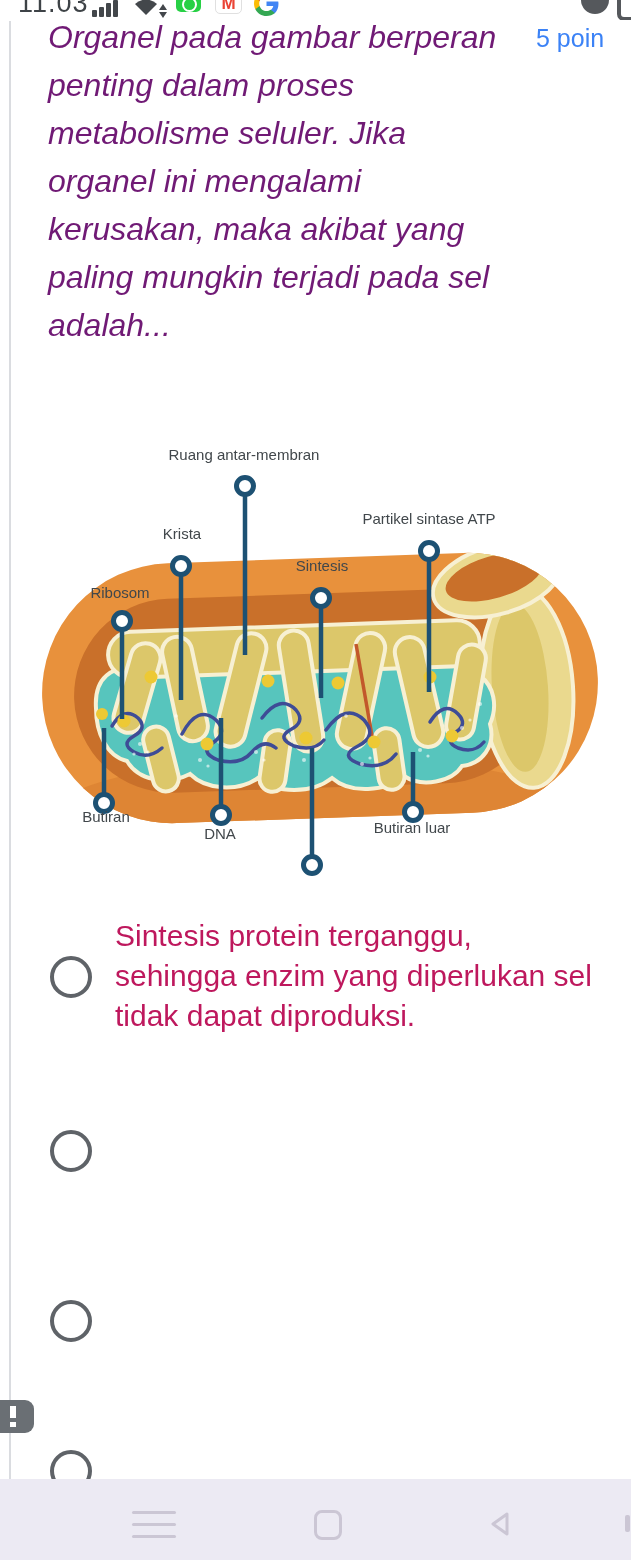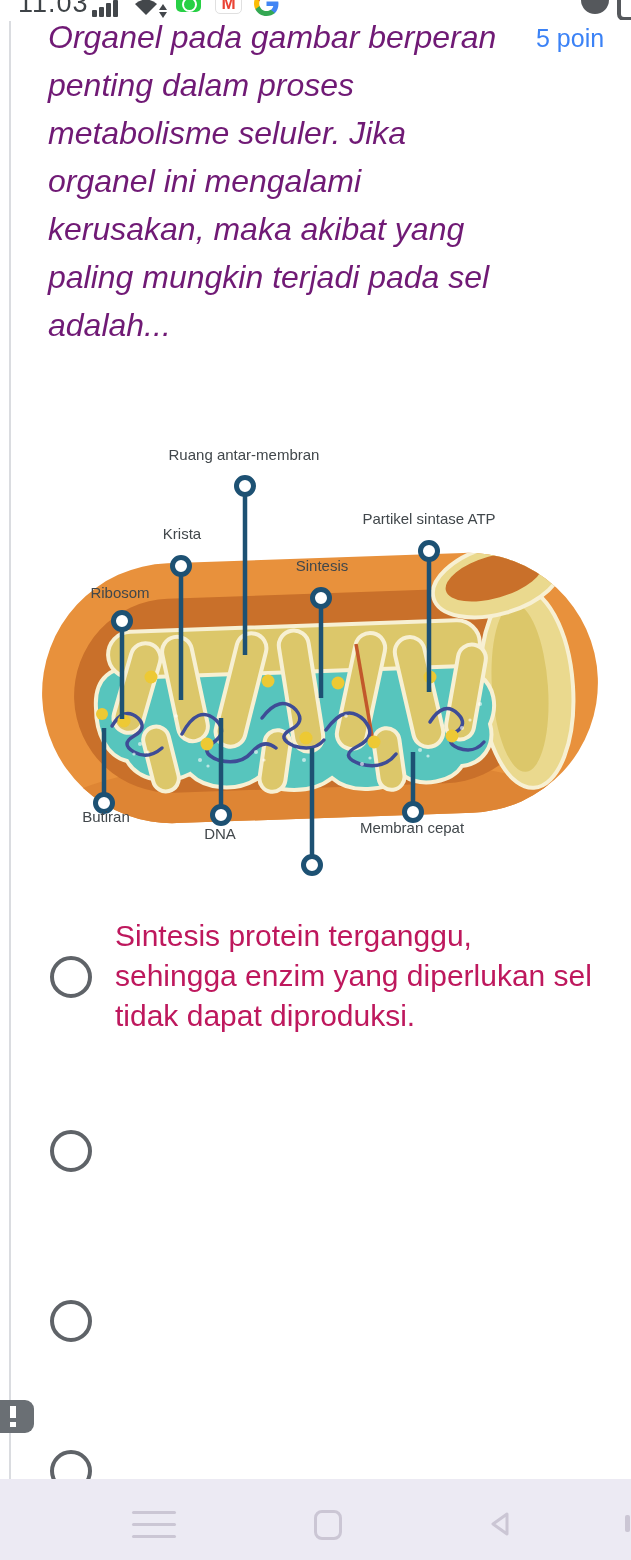--- a/index.html
+++ b/index.html
@@ -201,21 +201,21 @@
         </g>
       </g>
     </svg>
     <div class="dlabel" style="left:244px;top:16px">Ruang antar-membran</div>
     <div class="dlabel" style="left:182px;top:95px">Krista</div>
     <div class="dlabel" style="left:429px;top:80px">Partikel sintase ATP</div>
     <div class="dlabel" style="left:322px;top:127px">Sintesis</div>
     <div class="dlabel" style="left:120px;top:154px">Ribosom</div>
     <div class="dlabel" style="left:106px;top:378px">Butiran</div>
     <div class="dlabel" style="left:220px;top:395px">DNA</div>
-    <div class="dlabel" style="left:412px;top:389px">Membran cepat</div>
+    <div class="dlabel" style="left:412px;top:389px">Butiran luar</div>
   </div>
 
   <div class="radio" style="top:956px"></div>
   <div class="opt-text" style="top:916px">Sintesis protein terganggu,
 sehingga enzim yang diperlukan sel
 tidak dapat diproduksi.</div>
 
   <div class="radio" style="top:1130px"></div>
 
   <div class="radio" style="top:1300px"></div>

